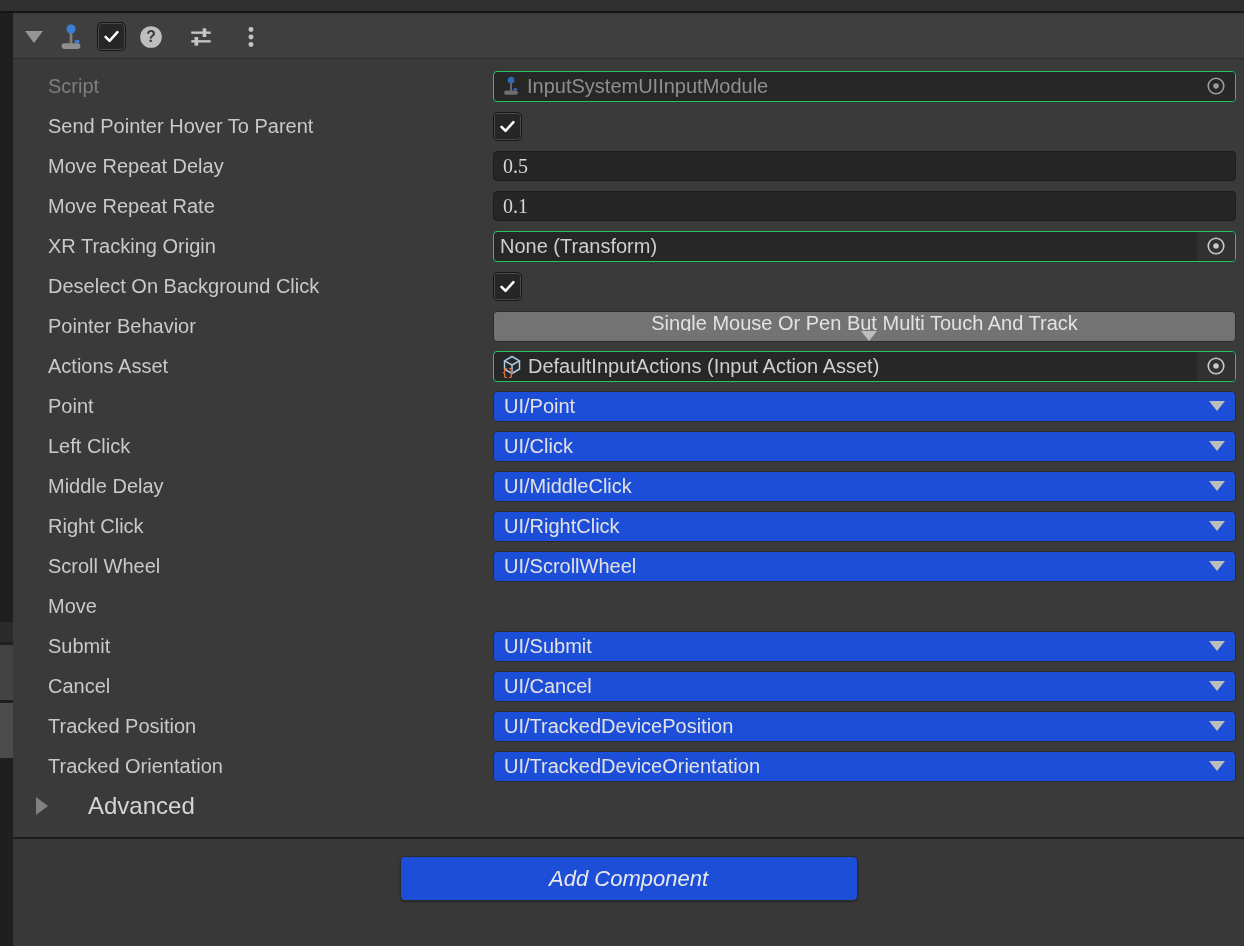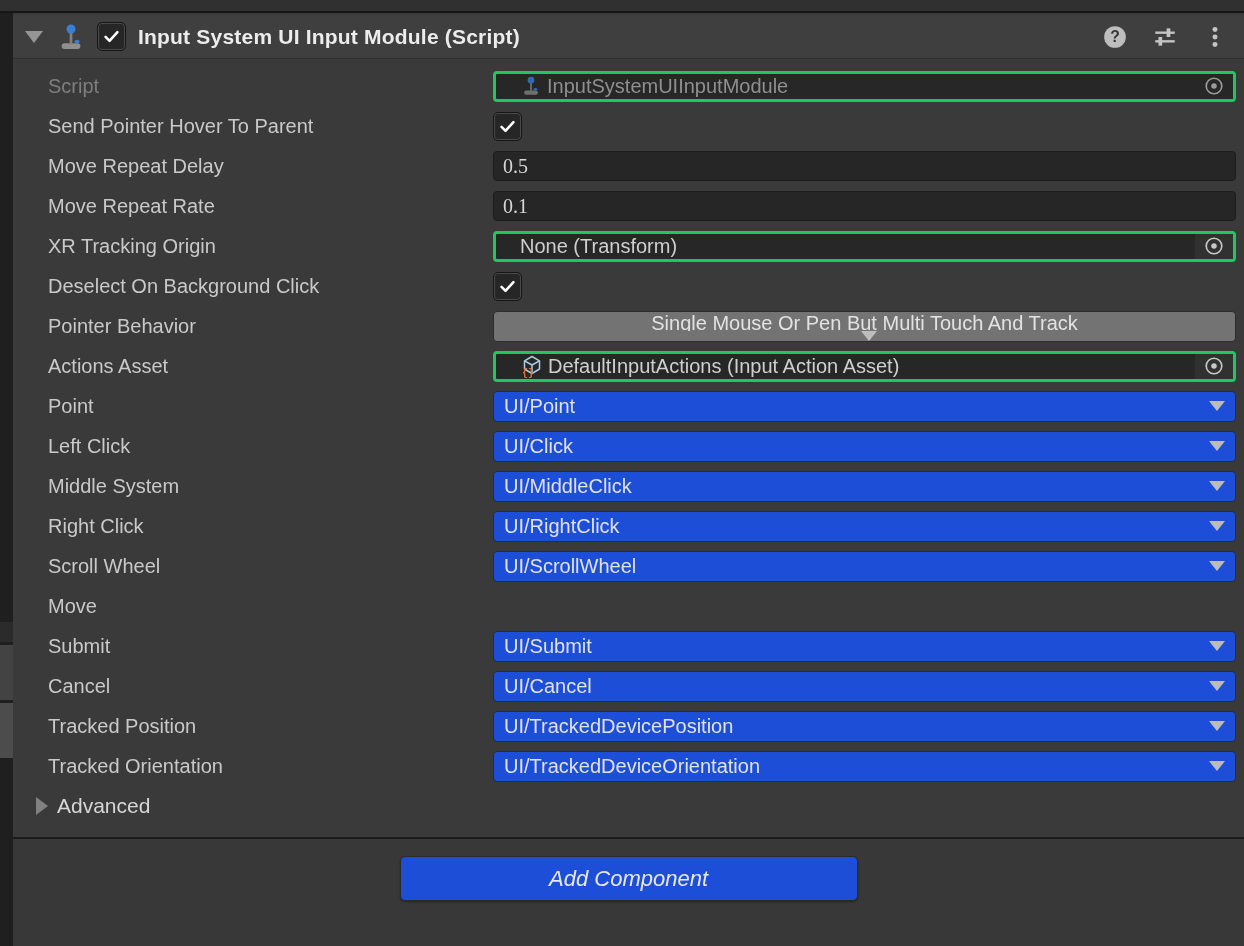--- a/index.html
+++ b/index.html
@@ -30,34 +30,34 @@
 
   
   .rows{padding-top:7px; flex:0 0 auto;}
   .row{height:40px;display:flex;align-items:center;padding-left:35px;padding-right:8px;}
   .row-label{flex:0 0 445px;color:#C9C9C9;font-size:20px;white-space:nowrap;overflow:hidden;}
   .row-label.dim{color:#7E7E7E;}
   .field-area{flex:1;display:flex;align-items:center;min-width:0;}
 
   .text-input{width:100%;height:30px;background:#262626;border:1px solid #1C1C1C;border-radius:4px;color:#D8D8D8;font-size:20px;padding:0 9px;font-family:Liberation Serif, serif;outline:none;}
 
-  .objfield{width:100%;height:31px;background:#272727;border:3px solid #22c55e;border-radius:4px;display:flex;align-items:center;overflow:hidden;cursor:default;padding-left:18px;}
+  .objfield{width:100%;height:31px;background:#272727;border:1px solid #22c55e;border-radius:4px;display:flex;align-items:center;overflow:hidden;cursor:default;}
   .obj-body{flex:1;display:flex;align-items:center;min-width:0;padding:0 6px;}
   .obj-text{color:#CFCFCF;font-size:20px;white-space:nowrap;overflow:hidden;}
   .obj-text.dim{color:#8F8F8F;}
   .obj-picker{flex:0 0 38px;height:100%;background:#313131;display:flex;align-items:center;justify-content:center;cursor:pointer;}
 
   .dropdown{width:100%;height:31px;background:#1d4ed8;border:1px solid #2C2C2C;border-radius:4px;display:flex;align-items:center;padding:0 10px;cursor:pointer;}
   .dropdown.lighter{background:#737373;flex-direction:column;}
   .dd-text{flex:1;color:#E2E2E2;font-size:20px;white-space:nowrap;overflow:hidden;}
   .dd-arrow{width:0;height:0;border-left:8px solid transparent;border-right:8px solid transparent;border-top:10px solid #BDBDBD;margin-left:8px;}
 
   .row-advanced{height:40px;display:flex;align-items:center;padding-left:23px;}
   .foldout-right{width:0;height:0;border-top:9px solid transparent;border-bottom:9px solid transparent;border-left:12px solid #818181;margin-right:9px;cursor:pointer;}
-  .advanced-label{color:#D6D6D6;font-size:21px;}
+  .advanced-label{color:#D6D6D6;font-size:24px;margin-left:31px;}
 
   .divider{height:2px;background:#1C1C1C;margin-top:11px;flex:0 0 auto;}
 
   .footer{flex:1;background:#383838;display:flex;justify-content:center;align-items:flex-start;padding-top:17px;}
   .add-component-btn{width:458px;height:45px;background:#1d4ed8;border:1px solid #2B2B2B;border-radius:5px;color:#E8E8E8;font-size:22px;display:flex;align-items:center;justify-content:center;cursor:pointer;box-shadow:0 1px 2px rgba(0,0,0,.35);font-style:italic;}
 
   .mini-icon{display:flex;align-items:center;justify-content:center;}
 </style>
 </head>
 <body>
@@ -80,21 +80,20 @@
           <rect x="10.9" y="8" width="2.2" height="9.5" fill="#7F7F7F"></rect>
           <circle cx="12" cy="5.6" r="3.6" fill="#3A7FD5"></circle>
           <ellipse cx="16.8" cy="15.6" rx="2" ry="1.5" fill="#3A7FD5"></ellipse>
         </svg>
       </div>
       <div class="checkbox">
         <svg width="19" height="19" viewBox="0 0 24 24">
             <path d="M4.5 12.5 L9.5 17.5 L19.5 6.5" stroke="#FFFFFF" stroke-width="3.2" fill="none" stroke-linecap="round" stroke-linejoin="round"></path>
           </svg>
       </div>
-      <div class="comp-title">Input System UI Input Module (Script)</div>
       <div class="hdr-icons">
         <div class="hdr-icon">
           <svg width="26" height="26" viewBox="0 0 24 24">
             <circle cx="12" cy="12" r="10" fill="#BEBEBE"></circle>
             <text x="12" y="17" text-anchor="middle" font-size="14.5" font-weight="bold" fill="#383838" font-family="Liberation Sans, sans-serif">?</text>
           </svg>
         </div>
         <div class="hdr-icon">
           <svg width="26" height="26" viewBox="0 0 24 24">
             <line x1="3" y1="8" x2="21" y2="8" stroke="#C4C4C4" stroke-width="2.2"></line>
@@ -241,21 +240,21 @@
         <div class="row-label">Left Click</div>
         <div class="field-area">
           <div class="dropdown">
             <span class="dd-text">UI/Click</span>
             <span class="dd-arrow"></span>
           </div>
         </div>
       </div>
 
       <div class="row">
-        <div class="row-label">Middle System</div>
+        <div class="row-label">Middle Delay</div>
         <div class="field-area">
           <div class="dropdown">
             <span class="dd-text">UI/MiddleClick</span>
             <span class="dd-arrow"></span>
           </div>
         </div>
       </div>
 
       <div class="row">
         <div class="row-label">Right Click</div>

